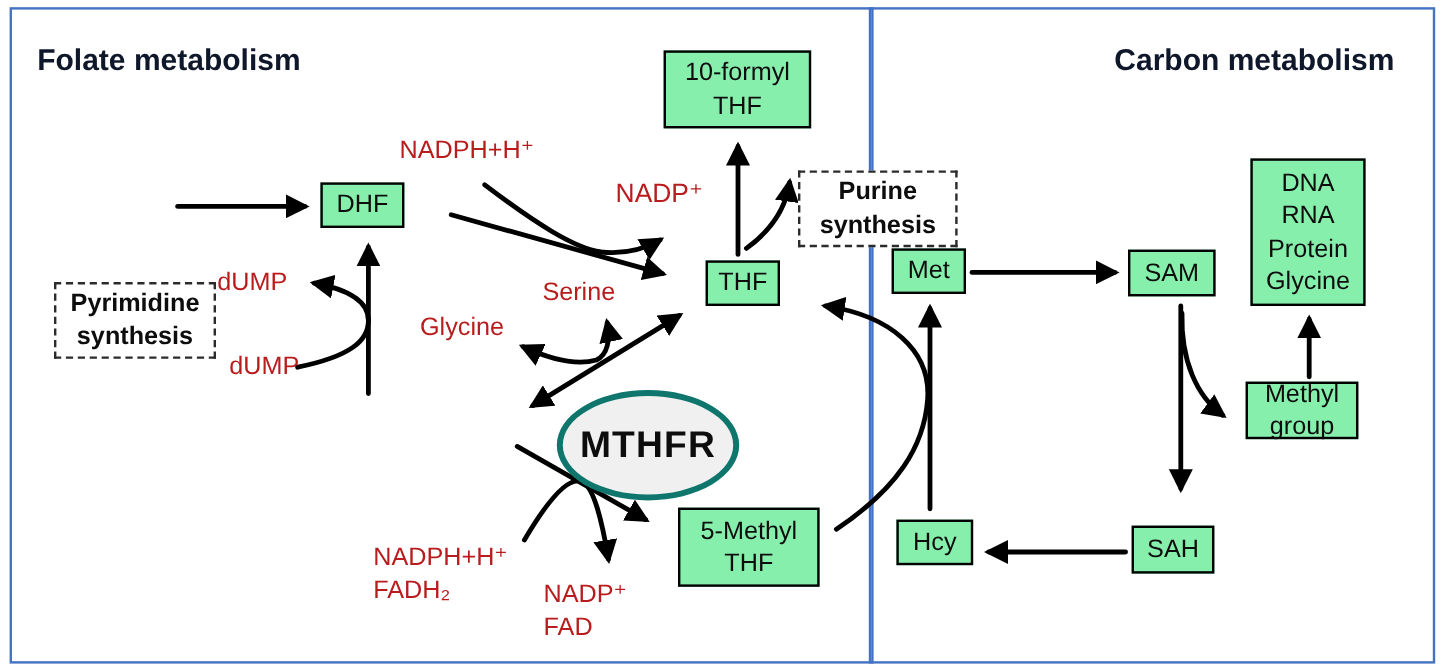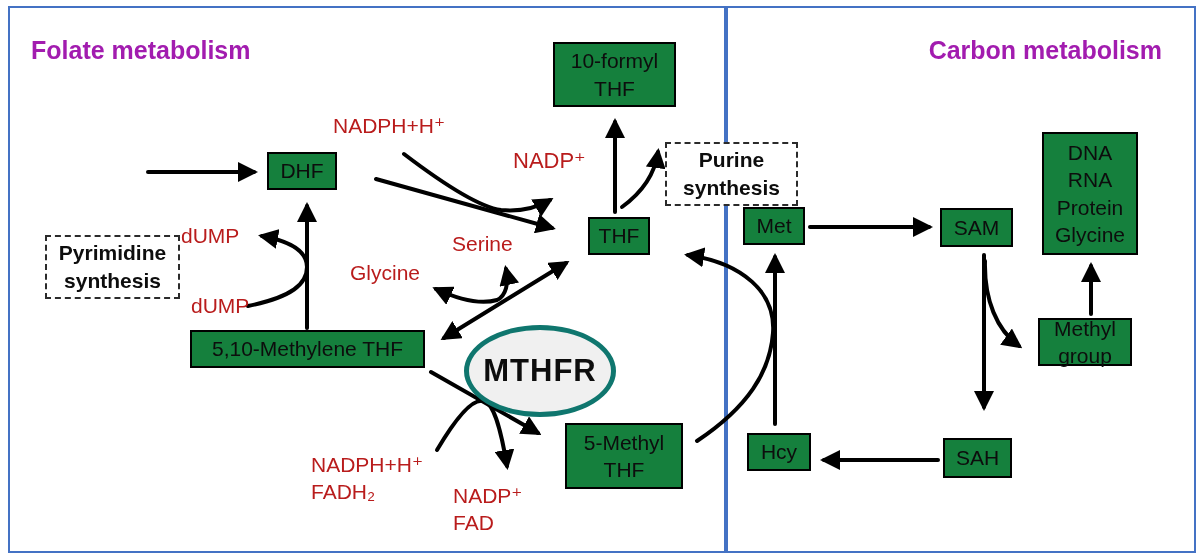--- a/index.html
+++ b/index.html
@@ -2,25 +2,25 @@
 <html style="--c-panel-border: #4472c4; --c-arrow: #000000; --c-enzyme-fill: #f0f0f0;"><head>
 <meta charset="utf-8">
 <style>
   html,body{margin:0;padding:0;background:#fff;}
   #stage{
     position:relative;width:1200px;height:558px;background:#ffffff;
     font-family:"Liberation Sans","DejaVu Sans",sans-serif;color:#0d0d0d;
     overflow:hidden;
   }
   .panel{position:absolute;border:2px solid var(--c-panel-border,#4472c4);background:transparent;z-index:1;}
-  .panel-title{position:absolute;font-size:25px;font-weight:bold;color:#a21caf;z-index:4;white-space:nowrap;}
+  .panel-title{position:absolute;font-size:25px;font-weight:bold;color:#0f172a;z-index:4;white-space:nowrap;}
   svg.arrows{position:absolute;left:0;top:0;z-index:2;}
   .arrow{stroke:#000;stroke-width:4;fill:none;stroke-linecap:round;}
   .node{
-    position:absolute;z-index:3;background:#15803d;border:2.5px solid #000;
+    position:absolute;z-index:3;background:#86efac;border:2.5px solid #000;
     display:flex;align-items:center;justify-content:center;text-align:center;
     font-size:21px;line-height:1.3;white-space:pre-line;box-sizing:border-box;
   }
   .process{
     position:absolute;z-index:3;background:#fff;border:2px dashed #2b2b2b;
     display:flex;align-items:center;justify-content:center;text-align:center;
     font-size:21px;font-weight:bold;line-height:1.35;white-space:pre-line;box-sizing:border-box;
   }
   .enzyme{
     position:absolute;z-index:3;background:var(--c-enzyme-fill,#f0f0f0);
@@ -67,21 +67,20 @@
     <path class="arrow" d="M984,255 V407" marker-end="url(#ah)"></path>
     <path class="arrow" d="M985,261 C984,300 997,330 1019,346" marker-end="url(#ah)"></path>
     <path class="arrow" d="M1091,314 V266" marker-end="url(#ah)"></path>
     <path class="arrow" d="M938,460 H824" marker-end="url(#ah)"></path>
   </svg>
 
   <div class="node" style="left:267px;top:152px;width:70px;height:38px;">DHF</div>
   <div class="node" style="left:553px;top:42px;width:123px;height:65px;">10-formyl
 THF</div>
   <div class="node" style="left:588px;top:217px;width:62px;height:38px;">THF</div>
-  <div class="node" style="left:190px;top:330px;width:235px;height:38px;">5,10-Methylene THF</div>
   <div class="node" style="left:565px;top:423px;width:118px;height:66px;">5-Methyl
 THF</div>
   <div class="node" style="left:743px;top:207px;width:62px;height:38px;">Met</div>
   <div class="node" style="left:940px;top:208px;width:73px;height:39px;">SAM</div>
   <div class="node" style="left:747px;top:433px;width:64px;height:38px;">Hcy</div>
   <div class="node" style="left:943px;top:438px;width:69px;height:40px;">SAH</div>
   <div class="node" style="left:1042px;top:132px;width:96px;height:123px;">DNA
 RNA
 Protein
 Glycine</div>

